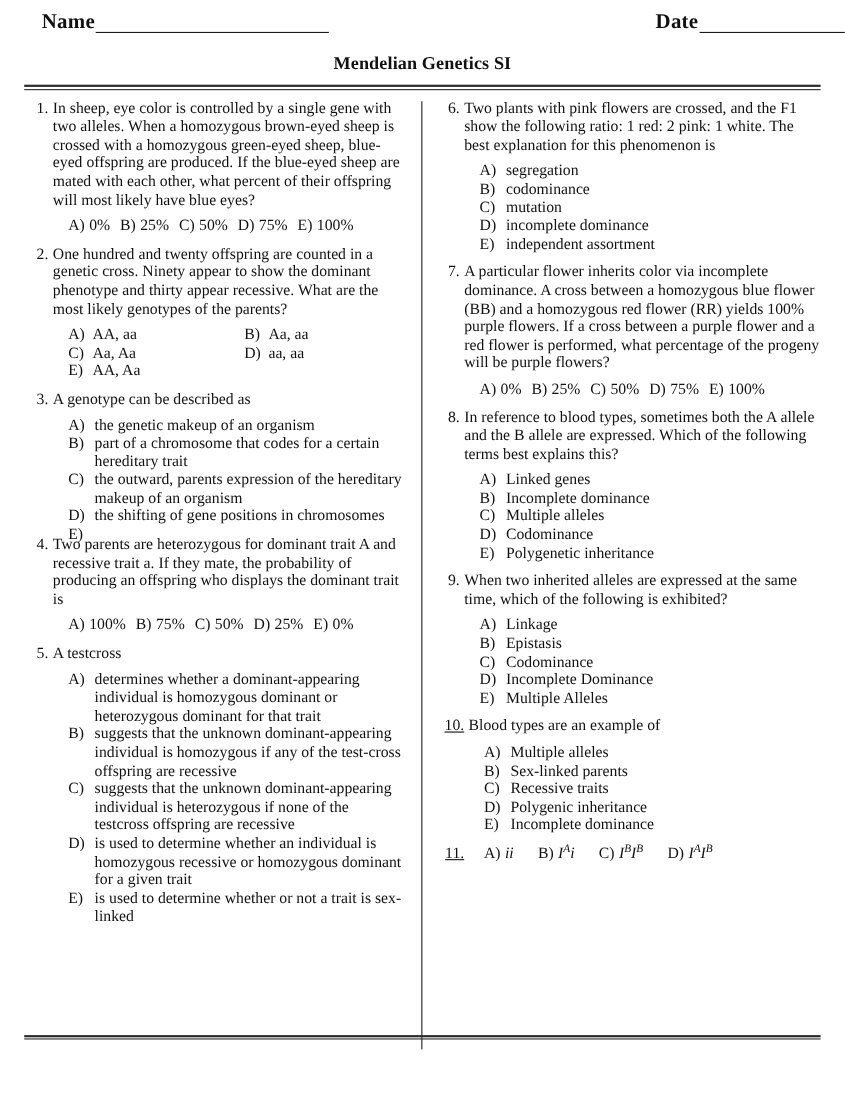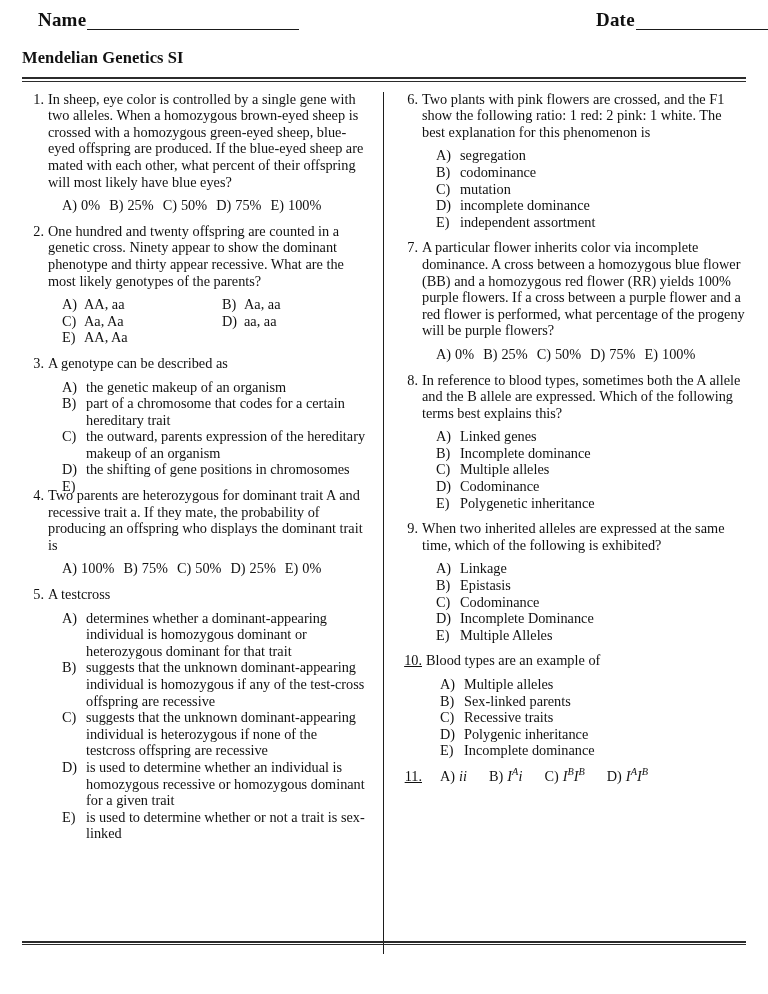--- a/index.html
+++ b/index.html
@@ -47,21 +47,21 @@
   .field-rule {
     display: inline-block;
     border-bottom: 1.6px solid #1a1a1a;
     height: 17px;
     margin-left: 1px;
   }
   .rule-name { width: 212px; }
   .rule-date { width: 152px; }
 
   .doc-title {
-    text-align: left;
+    text-align: center;
     font-weight: bold;
     font-size: 16.5px;
     line-height: 20px;
     margin-top: 4px;
     letter-spacing: 0.1px;
   }
 
   
   .top-rule {
     margin-top: 9px;

